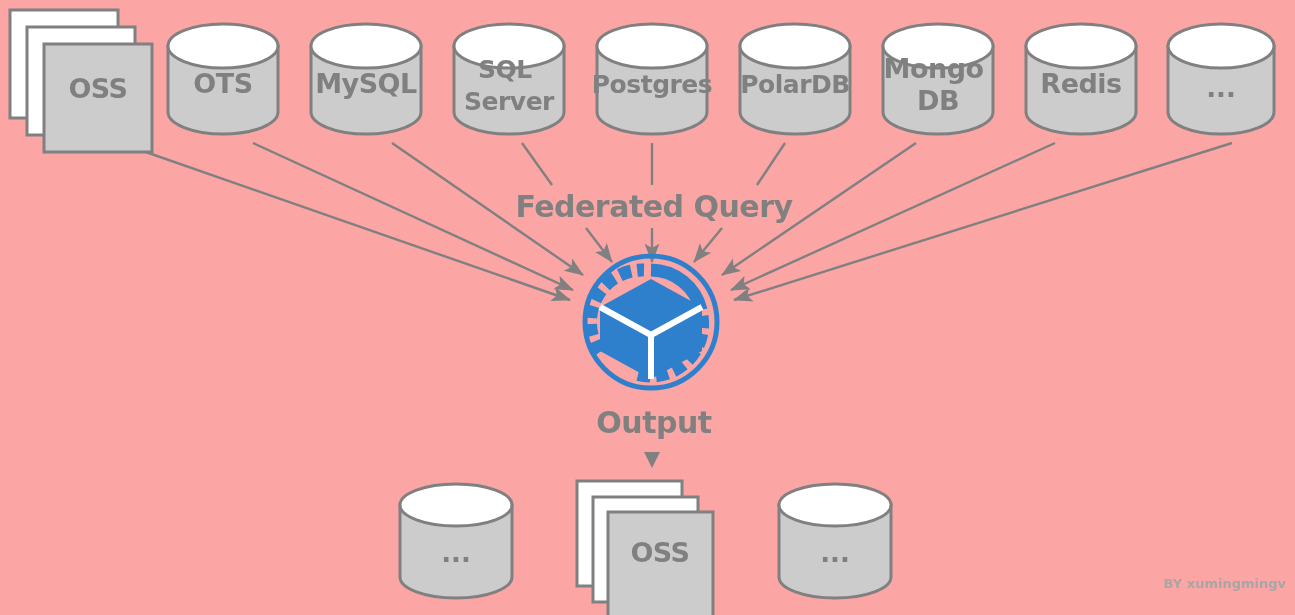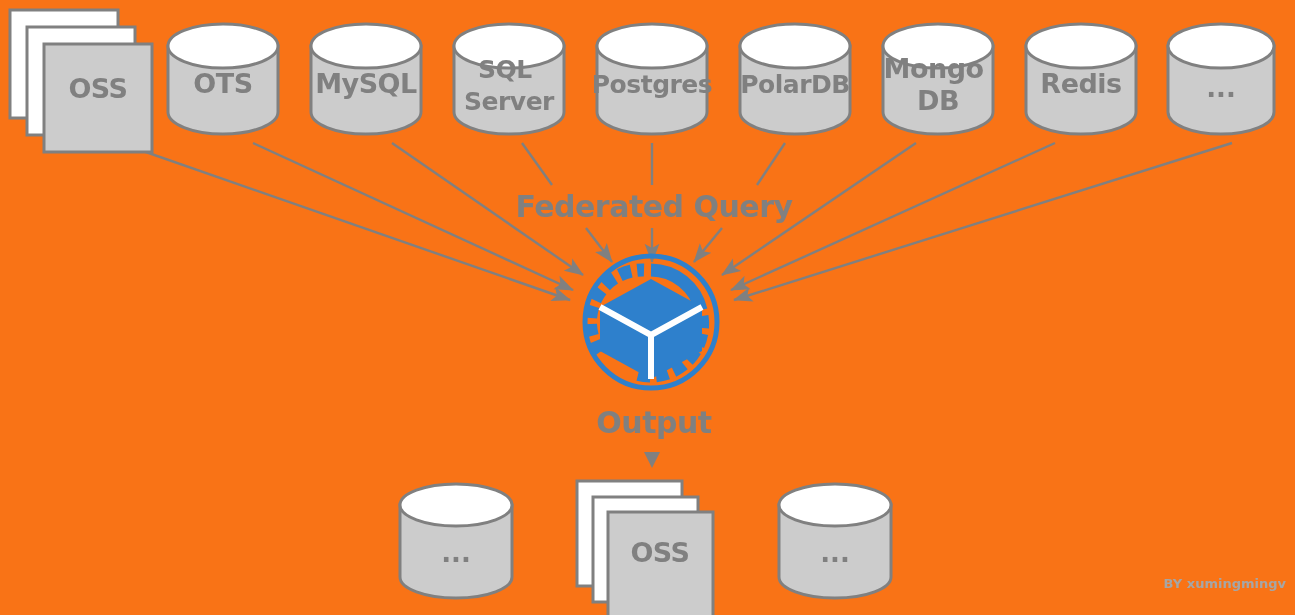--- a/index.html
+++ b/index.html
@@ -7,21 +7,21 @@
     padding: 0;
     background: #ffffff;
   }
   body {
     font-family: "Liberation Sans", sans-serif;
   }
   #canvas {
     position: relative;
     width: 1295px;
     height: 615px;
-    background: #f97316;
+    background: #fca5a5;
     overflow: hidden;
   }
   svg.layer {
     position: absolute;
     left: 0;
     top: 0;
     width: 1295px;
     height: 615px;
   }
   .shape-label {

